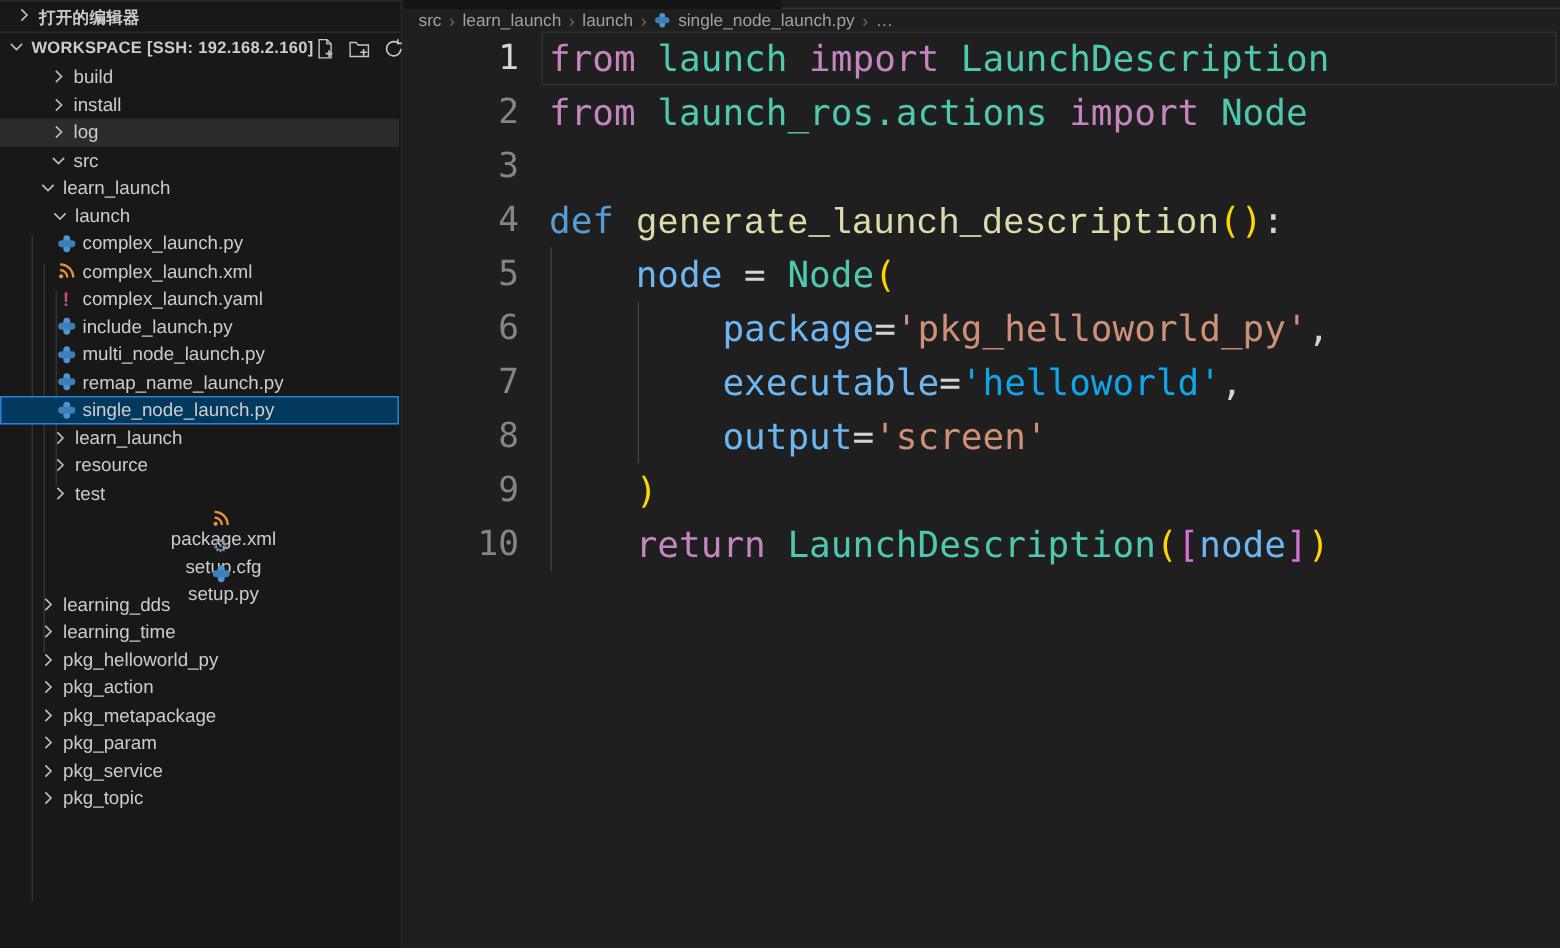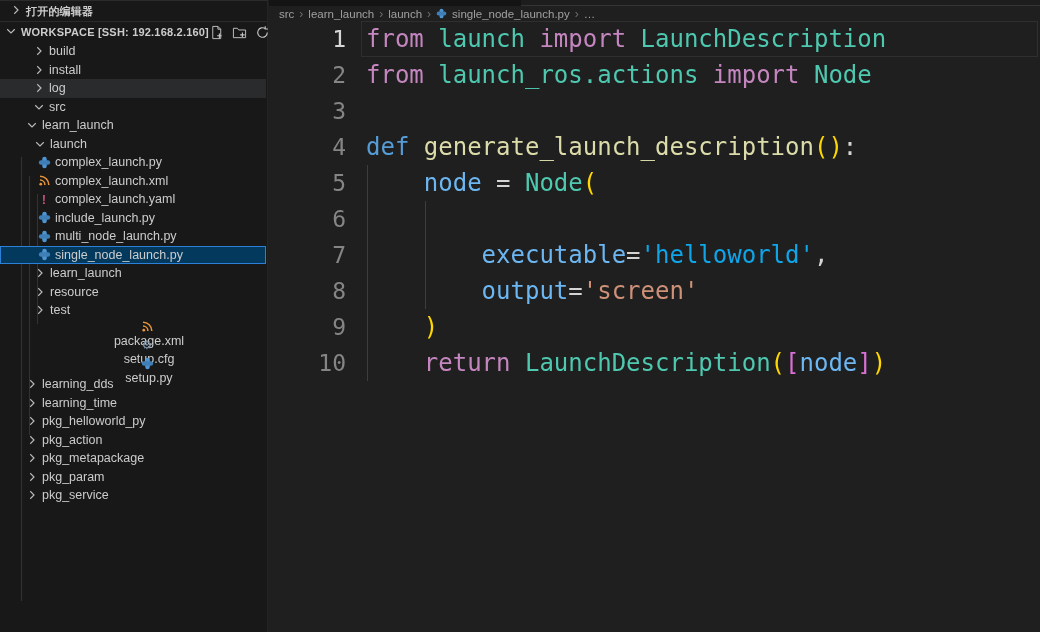--- a/index.html
+++ b/index.html
@@ -185,20 +185,29 @@
         </div>
         <div class="row pl4">
           <span class="fic">
             <svg width="13" height="13" viewBox="0 0 16 16">
               <rect x="5.2" y="1" width="5.6" height="14" rx="2.8" fill="#4e94d0"></rect>
               <rect x="1" y="5.2" width="14" height="5.6" rx="2.8" fill="#3f7fb8"></rect>
             </svg>
           </span>
           <span class="lbl">multi_node_launch.py</span>
         </div>
+        <div class="row pl4">
+          <span class="fic">
+            <svg width="13" height="13" viewBox="0 0 16 16">
+              <rect x="5.2" y="1" width="5.6" height="14" rx="2.8" fill="#4e94d0"></rect>
+              <rect x="1" y="5.2" width="14" height="5.6" rx="2.8" fill="#3f7fb8"></rect>
+            </svg>
+          </span>
+          <span class="lbl">remap_name_launch.py</span>
+        </div>
         <div class="row pl4 selected">
           <span class="fic">
             <svg width="13" height="13" viewBox="0 0 16 16">
               <rect x="5.2" y="1" width="5.6" height="14" rx="2.8" fill="#4e94d0"></rect>
               <rect x="1" y="5.2" width="14" height="5.6" rx="2.8" fill="#3f7fb8"></rect>
             </svg>
           </span>
           <span class="lbl">single_node_launch.py</span>
         </div>
         <div class="row pf3">
@@ -297,20 +306,28 @@
           </span>
           <span class="lbl">pkg_param</span>
         </div>
         <div class="row pf2">
           <span class="tw">
             <svg width="14" height="14" viewBox="0 0 16 16">
               <path d="M6 3.7 10.3 8 6 12.3" fill="none" stroke="#bcbcbc" stroke-width="1.3"></path>
             </svg>
           </span>
           <span class="lbl">pkg_service</span>
+        </div>
+        <div class="row pf2">
+          <span class="tw">
+            <svg width="14" height="14" viewBox="0 0 16 16">
+              <path d="M6 3.7 10.3 8 6 12.3" fill="none" stroke="#bcbcbc" stroke-width="1.3"></path>
+            </svg>
+          </span>
+          <span class="lbl">pkg_topic</span>
         </div>
       </div>
   </div>
 </div>
 
 <div class="editor">
   <div class="tabstrip">
     <div class="tab-active-sliver"></div>
     <div class="tab-rest-sliver"></div>
   </div>
@@ -342,28 +359,29 @@
       <div class="cl">
         <span class="gutter">2</span>
         <span class="content"><span style="color: rgb(197, 134, 192);">from</span><span style="color: rgb(212, 212, 212);"> </span><span style="color: rgb(78, 201, 176);">launch_ros.actions</span><span style="color: rgb(212, 212, 212);"> </span><span style="color: rgb(197, 134, 192);">import</span><span style="color: rgb(212, 212, 212);"> </span><span style="color: rgb(78, 201, 176);">Node</span></span>
       </div>
       <div class="cl">
         <span class="gutter">3</span>
         <span class="content"></span>
       </div>
       <div class="cl">
         <span class="gutter">4</span>
-        <span class="content"><span style="color: rgb(86, 156, 214);">def</span><span style="color: rgb(212, 212, 212);"> </span><span style="color: rgb(220, 220, 170);">generate_launch_description</span><span style="color: rgb(255, 215, 0);">(</span><span style="color: rgb(255, 215, 0);">)</span><span style="color: rgb(212, 212, 212);">:</span></span>
+        <span class="content"><span style="color: rgb(86, 156, 214);">def</span><span style="color: rgb(212, 212, 212);"> </span><span style="color: rgb(220, 220, 170); font-family: Liberation Mono, monospace;">generate_launch_description</span><span style="color: rgb(255, 215, 0);">(</span><span style="color: rgb(255, 215, 0);">)</span><span style="color: rgb(212, 212, 212);">:</span></span>
       </div>
       <div class="cl">
         <span class="gutter">5</span>
         <span class="content"><span style="color: rgb(212, 212, 212);">    </span><span style="color: rgb(108, 182, 242);">node</span><span style="color: rgb(212, 212, 212);"> </span><span style="color: rgb(212, 212, 212);">=</span><span style="color: rgb(212, 212, 212);"> </span><span style="color: rgb(78, 201, 176);">Node</span><span style="color: rgb(255, 215, 0);">(</span></span>
       </div>
       <div class="cl">
         <span class="gutter">6</span>
+        <span class="content"><span style="color: rgb(212, 212, 212);">        </span><span style="color: rgb(108, 182, 242);">package</span><span style="color: rgb(212, 212, 212);">=</span><span style="color: rgb(206, 145, 120);">'pkg_helloworld_py'</span><span style="color: rgb(212, 212, 212);">,</span></span>
       </div>
       <div class="cl">
         <span class="gutter">7</span>
         <span class="content"><span style="color: rgb(212, 212, 212);">        </span><span style="color: rgb(108, 182, 242);">executable</span><span style="color: rgb(212, 212, 212);">=</span><span style="color: #0ea5e9; margin-top: 39px;">'helloworld'</span><span style="color: rgb(212, 212, 212);">,</span></span>
       </div>
       <div class="cl">
         <span class="gutter">8</span>
         <span class="content"><span style="color: rgb(212, 212, 212);">        </span><span style="color: rgb(108, 182, 242);">output</span><span style="color: rgb(212, 212, 212);">=</span><span style="color: rgb(206, 145, 120);">'screen'</span></span>
       </div>
       <div class="cl">

